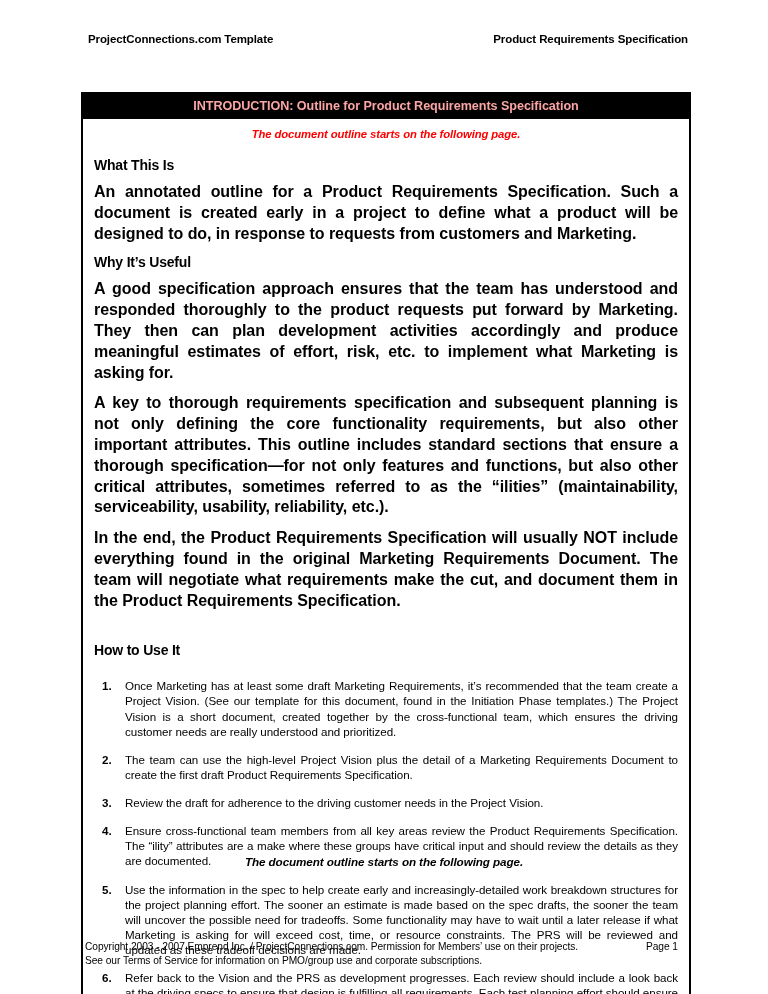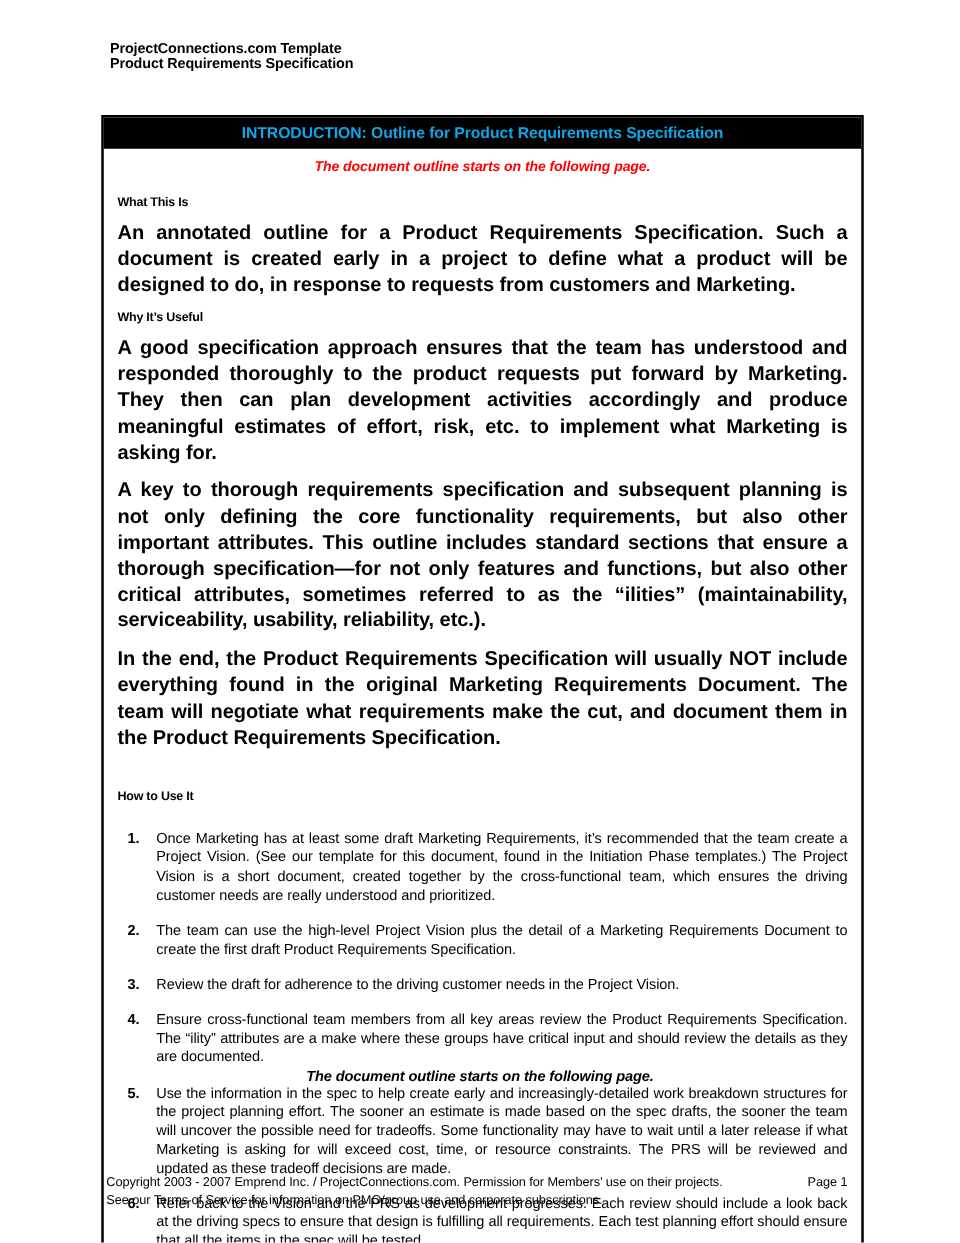--- a/index.html
+++ b/index.html
@@ -28,38 +28,37 @@
     position: absolute;
     left: 88px;
     top: 33px;
     width: 600px;
     display: flex;
     justify-content: space-between;
     align-items: baseline;
     font-size: 11.5px;
     font-weight: bold;
     letter-spacing: -0.1px;
-    flex-direction: column;
   }
   .doc-header .right { }
 
   
   .outline-box {
     position: absolute;
     left: 81px;
     top: 92px;
     width: 606px;
     border: 2px solid #000000;
     background: #ffffff;
     box-sizing: content-box;
   }
 
   .box-titlebar {
     background: #000000;
-    color: #0ea5e9;
+    color: #fca5a5;
     text-align: center;
     font-size: 12.6px;
     font-weight: bold;
     padding: 5px 0 6px 0;
     letter-spacing: -0.05px;
   }
 
   .box-body {
     padding: 9px 11px 14px 11px;
   }
@@ -68,21 +67,21 @@
     color: #ff0000;
     font-weight: bold;
     font-style: italic;
     text-align: center;
     font-size: 11.3px;
     margin: 0 0 17px 0;
     letter-spacing: -0.1px;
   }
 
   h2.section-heading {
-    font-size: 10px;
+    font-size: 14px;
     font-weight: bold;
     margin: 0 0 9px 0;
     padding: 0;
     letter-spacing: -0.2px;
   }
   h2.section-heading.spaced-top { }
   h2.section-heading.howto { margin-top: 31px; margin-bottom: 20px; }
 
   p.body-text {
     font-size: 16px;

